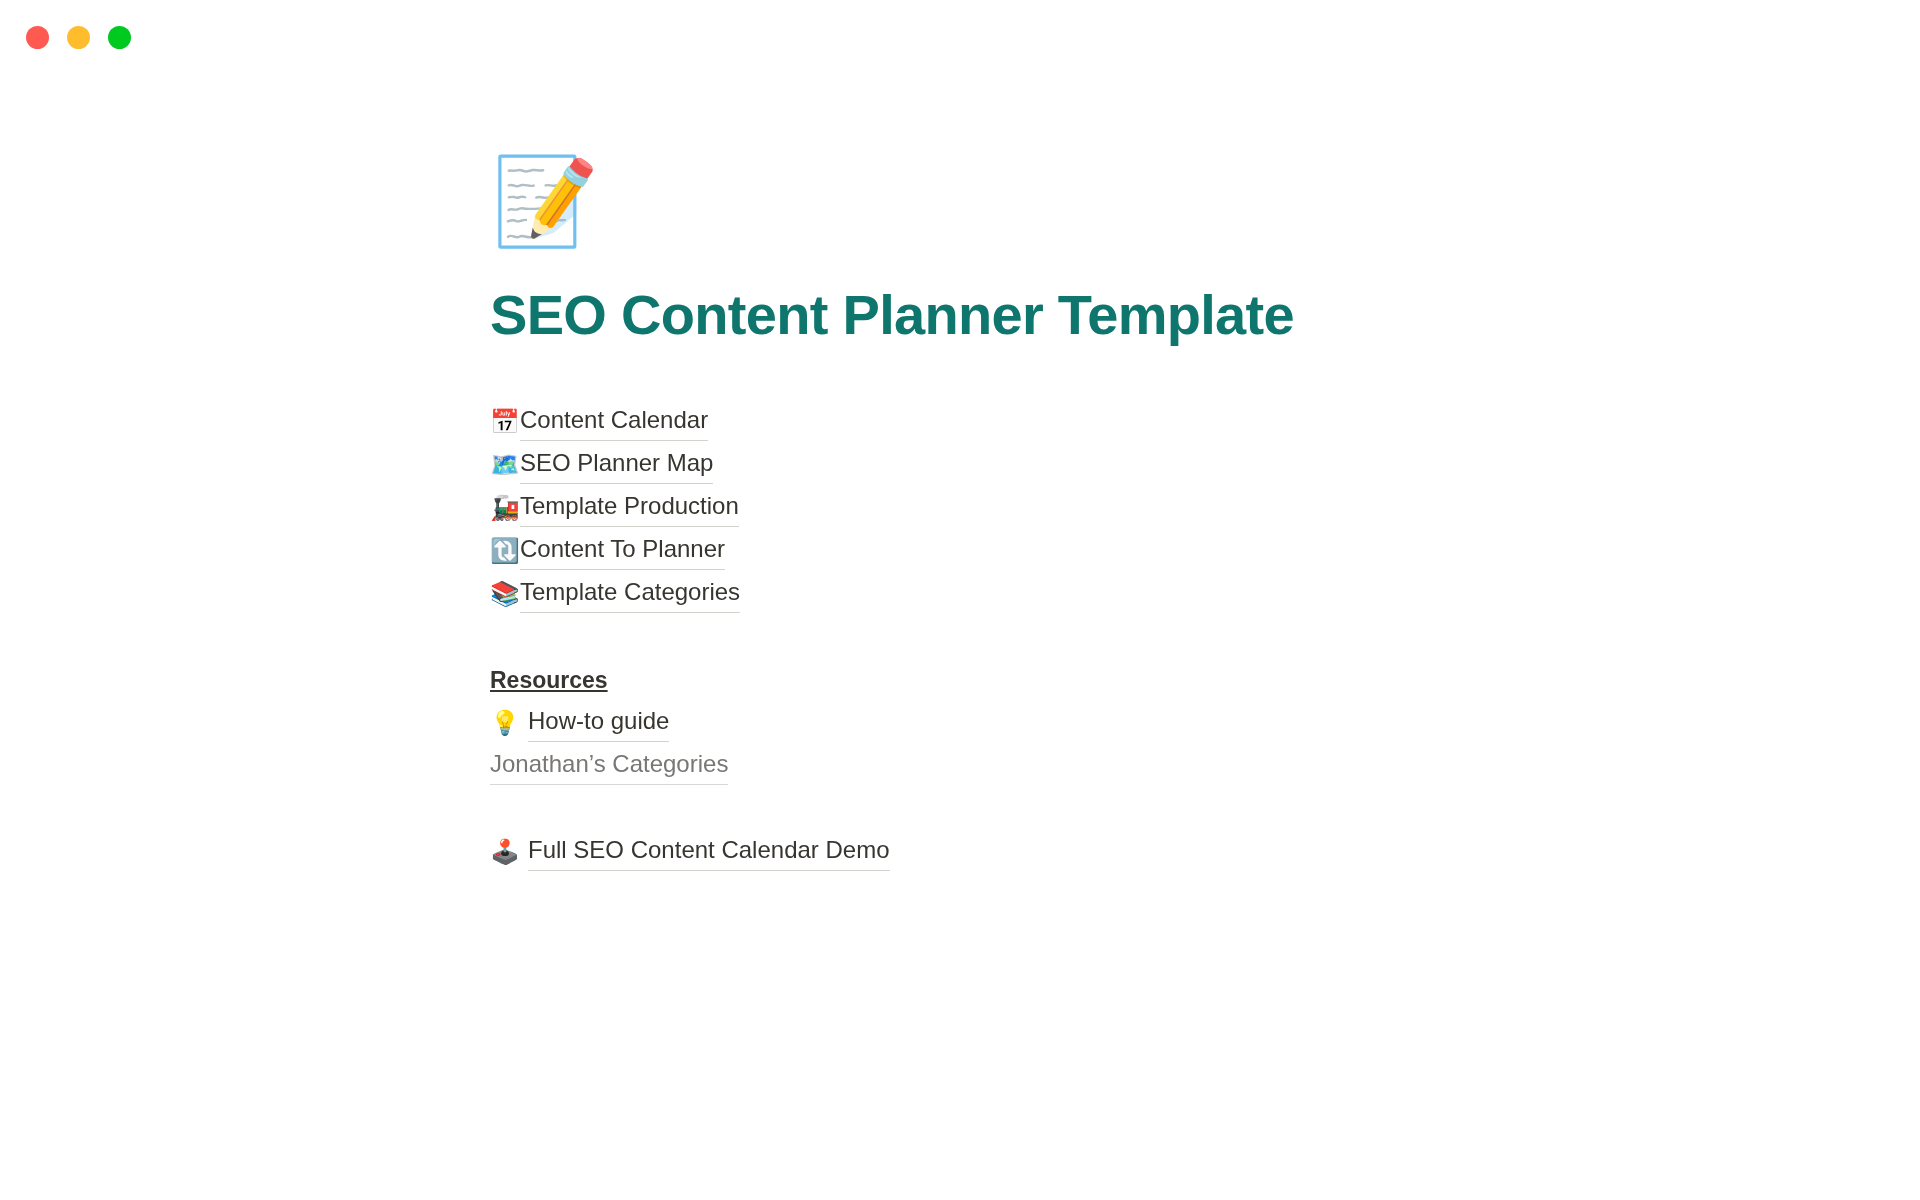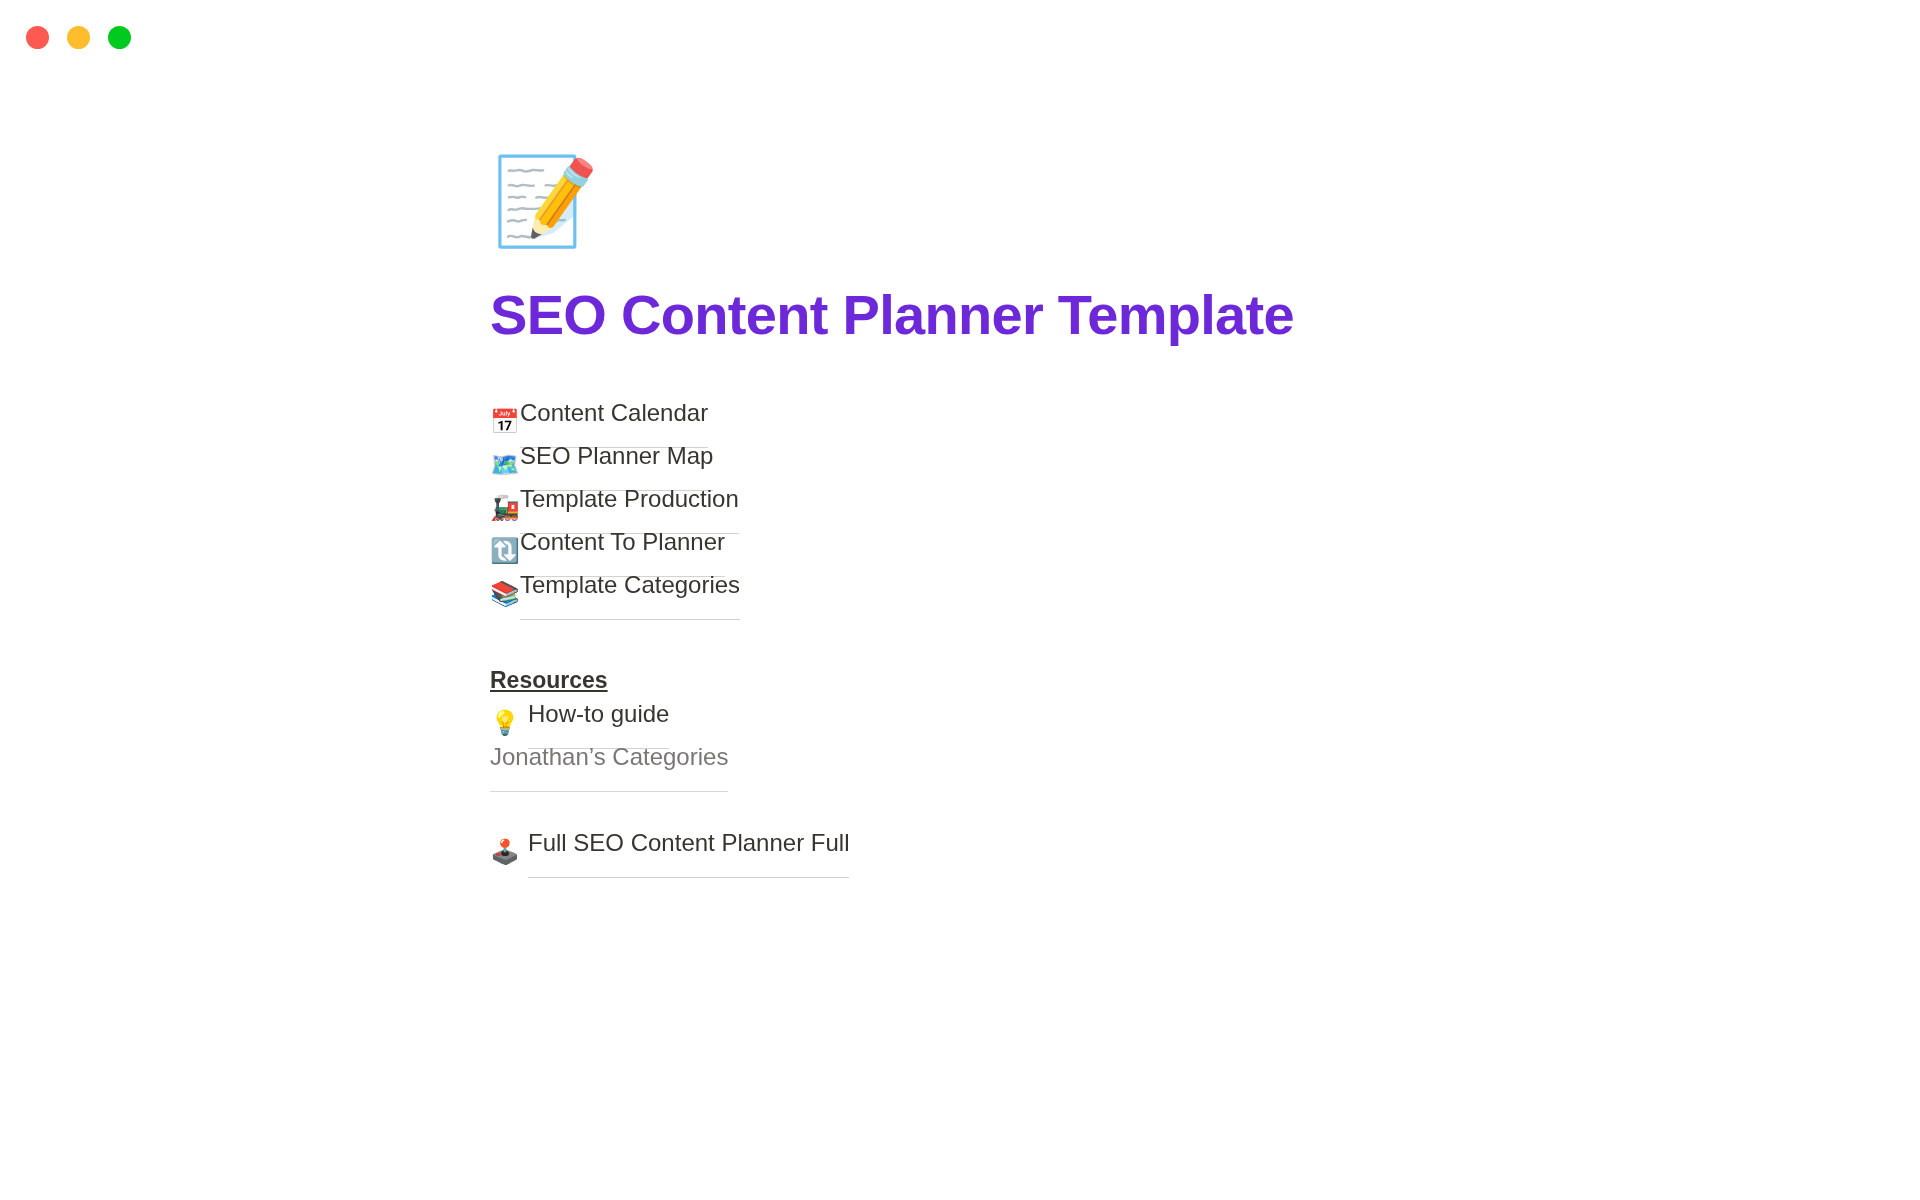--- a/index.html
+++ b/index.html
@@ -71,21 +71,21 @@
     margin-bottom: 22px;
     font-family: "DejaVu Sans", sans-serif;
     user-select: none;
   }
 
   .page-title {
     font-size: 56px;
     font-weight: bold;
     letter-spacing: -0.7px;
     line-height: 1.12;
-    color: #6d28d9;
+    color: #0f766e;
     margin: 0 0 54px 0;
     white-space: nowrap;
   }
 
   
   .block {
     display: flex;
     align-items: center;
     height: 43px;
     color: #37352f;
@@ -104,21 +104,21 @@
     user-select: none;
   }
 
   .block-emoji.wide {
     width: 38px;
     min-width: 38px;
   }
 
   .link-text {
     border-bottom: 1px solid #d4d2cd;
-    padding-bottom: 18px;
+    padding-bottom: 4px;
     color: #37352f;
     cursor: pointer;
     white-space: nowrap;
   }
 
   .link-text.muted {
     color: #787774;
     border-bottom-color: #d9d8d4;
   }
 
@@ -200,17 +200,17 @@
       <div class="block">
         <span class="link-text muted">Jonathan’s Categories</span>
       </div>
 
     </div>
 
     <div class="spacer-block"></div>
 
     <div class="block">
       <span class="block-emoji wide">🕹️</span>
-      <span class="link-text">Full SEO Content Planner Full</span>
+      <span class="link-text">Full SEO Content Calendar Demo</span>
     </div>
 
   </div>
 </div>
 
 </body></html>

